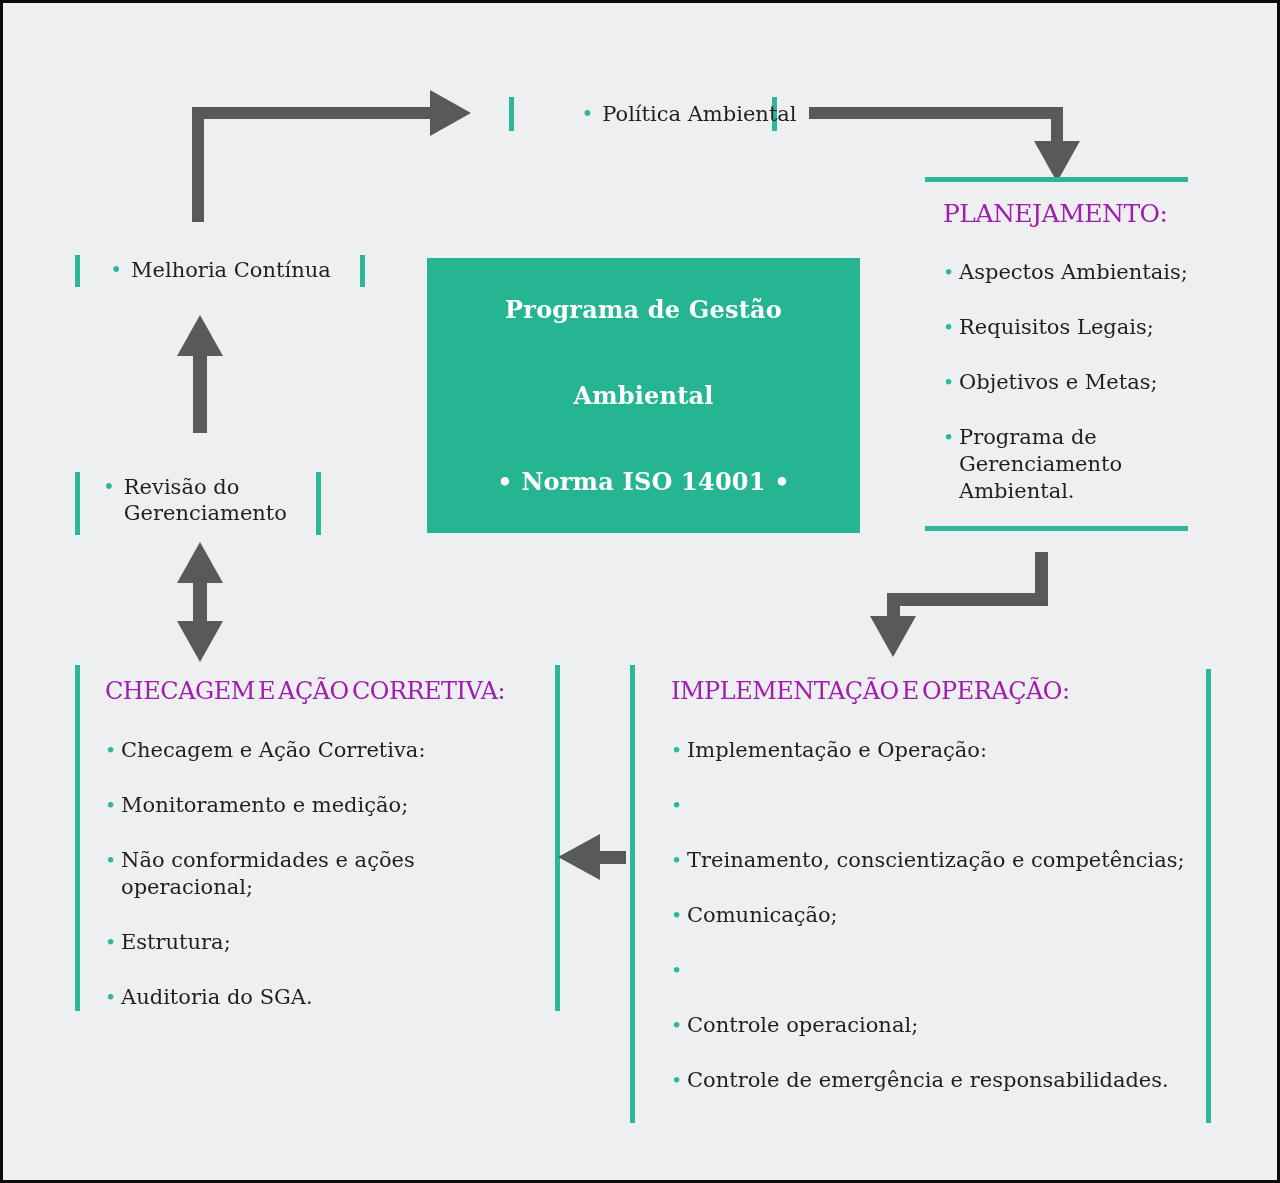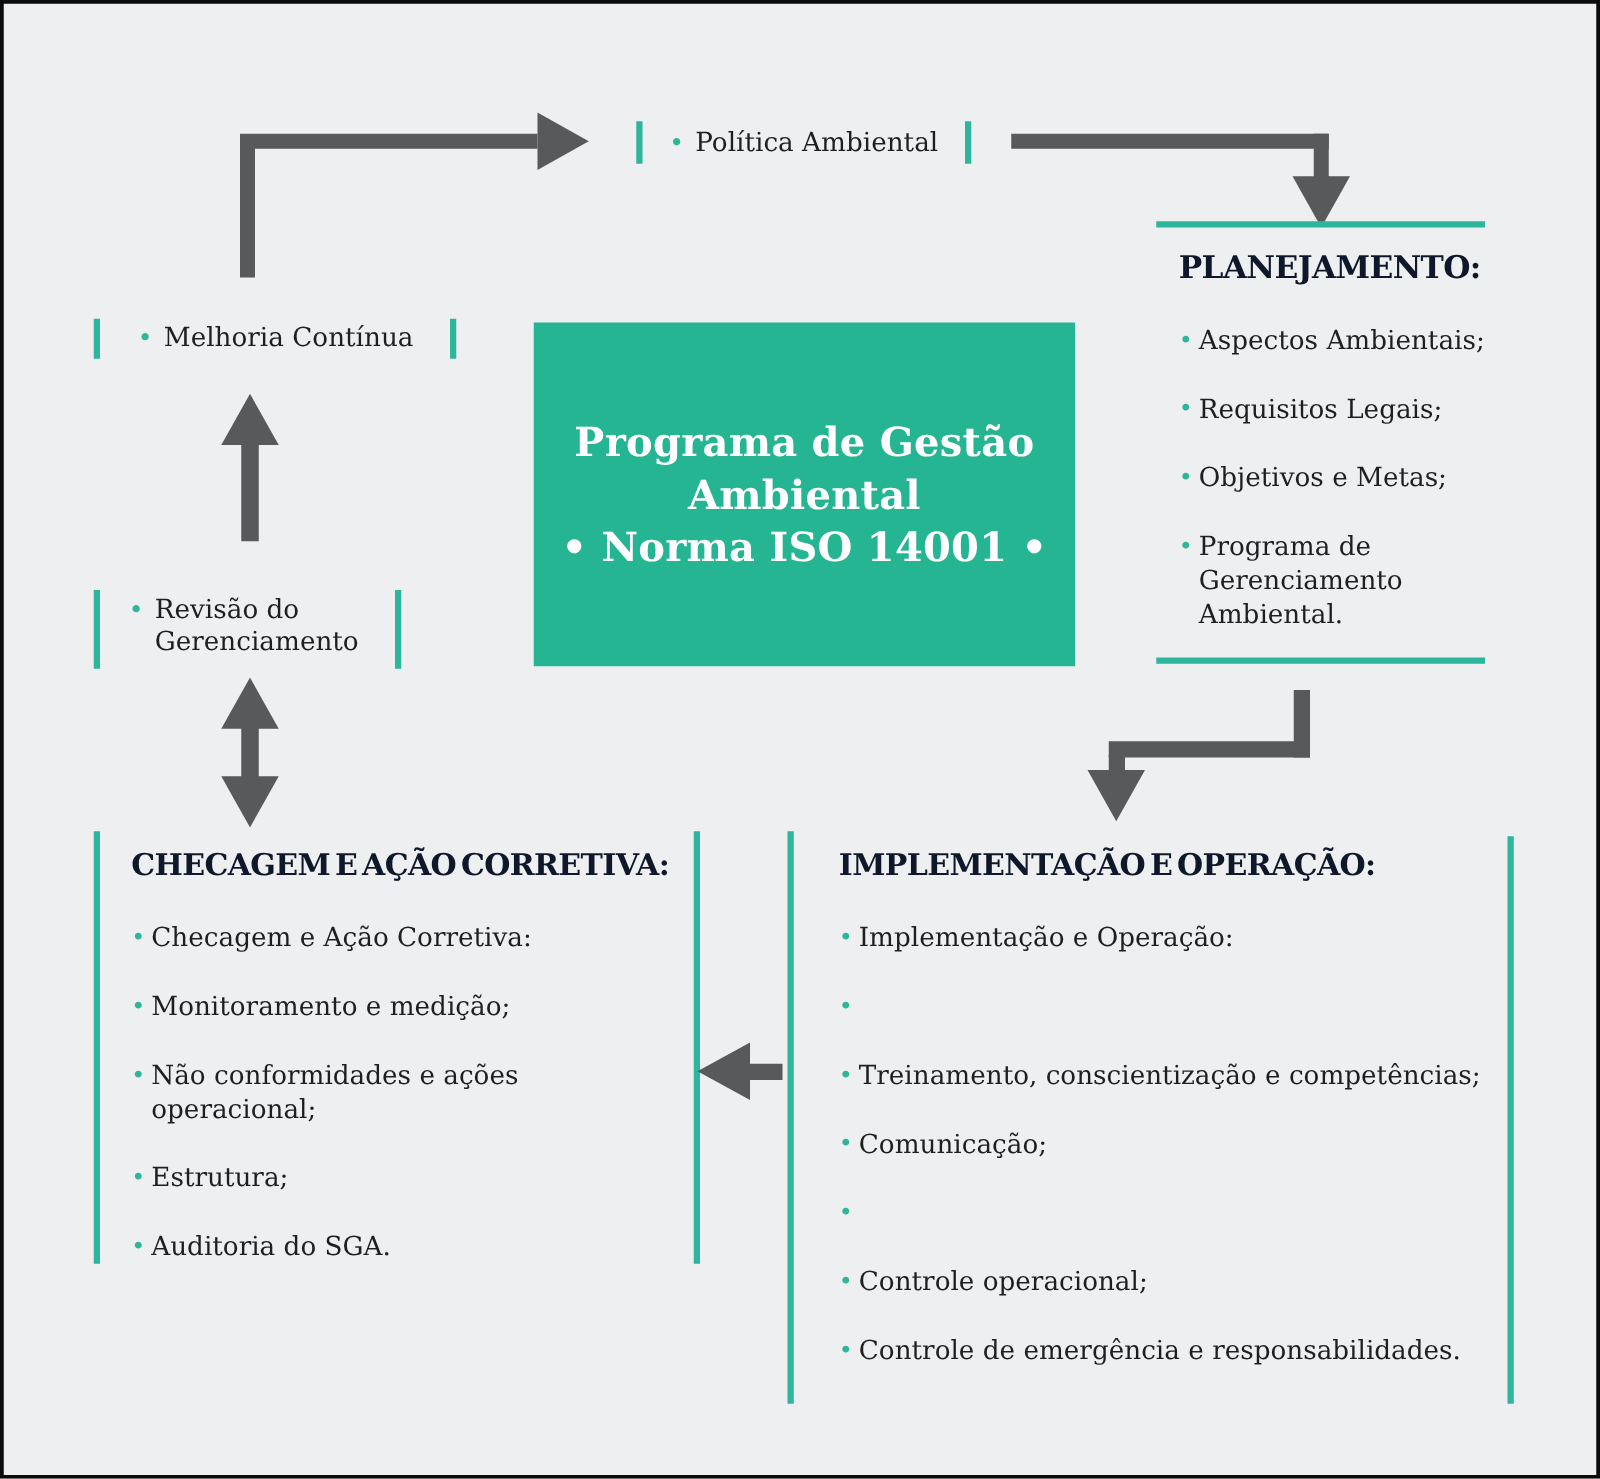--- a/index.html
+++ b/index.html
@@ -30,46 +30,47 @@
   .tri.left{border-top:23px solid transparent;border-bottom:23px solid transparent;border-right:42px solid var(--arrow);}
   .tri.down{border-left:23px solid transparent;border-right:23px solid transparent;border-top:41px solid var(--arrow);}
   .tri.up{border-left:23px solid transparent;border-right:23px solid transparent;border-bottom:41px solid var(--arrow);}
   
   .node{position:absolute;font-size:21px;line-height:26px;white-space:nowrap;}
   .node .bullet{color:var(--teal);margin-right:9px;font-size:20px;}
   .node.centered{text-align:center;}
   .stack{display:flex;align-items:flex-start;}
   .stack .lines div{line-height:26px;}
   
-  .sec-title{position:absolute;font-weight:bold;font-size:24px;letter-spacing:-0.5px;word-spacing:-4px;white-space:nowrap;color:#0f172a;}
+  .sec-title{position:absolute;font-weight:normal;font-size:24px;letter-spacing:-0.5px;word-spacing:-4px;white-space:nowrap;color:#a21caf;}
   .list{position:absolute;}
   .li{display:flex;align-items:flex-start;margin-bottom:28px;font-size:21px;line-height:27px;}
   .li .bullet{color:var(--teal);flex:0 0 16px;font-size:19px;line-height:27px;}
   .li span:last-child{display:block;}
   
   #center-box{
     position:absolute;left:424px;top:255px;width:433px;height:275px;
     background:var(--box);color:#ffffff;
     display:flex;flex-direction:column;justify-content:center;align-items:center;
-    font-weight:bold;font-size:32px;line-height:42px;text-align:center;
+    font-weight:bold;font-size:24px;line-height:42px;text-align:center;
     letter-spacing:0.2px;
+    gap:44px;
   }
 </style>
 </head>
 <body>
 
 <div id="canvas">
 
   <div class="seg" style="left:189px;top:105px;width:12px;height:114px;"></div>
   <div class="seg" style="left:189px;top:104px;width:238px;height:12px;"></div>
   <div class="tri right" style="left:427px;top:87px;"></div>
 
   <div class="vbar" style="left:506px;top:94px;height:34px;"></div>
   <div class="vbar" style="left:769px;top:94px;height:34px;"></div>
-  <div class="node centered" style="left:512px;top:98px;width:256px;">
+  <div class="node centered" style="left:512px;top:98px;width:256px;padding-left:46px;">
     <span class="bullet">•</span><span>Política Ambiental</span>
   </div>
 
   <div class="seg" style="left:806px;top:104px;width:254px;height:12px;"></div>
   <div class="seg" style="left:1048px;top:104px;width:12px;height:36px;"></div>
   <div class="tri down" style="left:1031px;top:138px;"></div>
 
   <div class="hrule" style="left:922px;top:174px;width:263px;"></div>
   <div class="sec-title" style="left:940px;top:196px;font-size:25px;">PLANEJAMENTO:</div>
   <div class="list" style="left:940px;top:256px;width:252px;">

